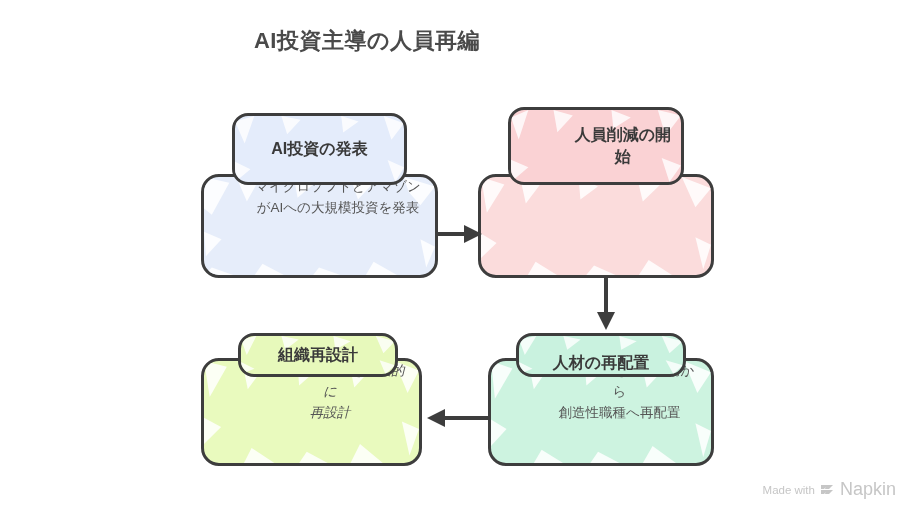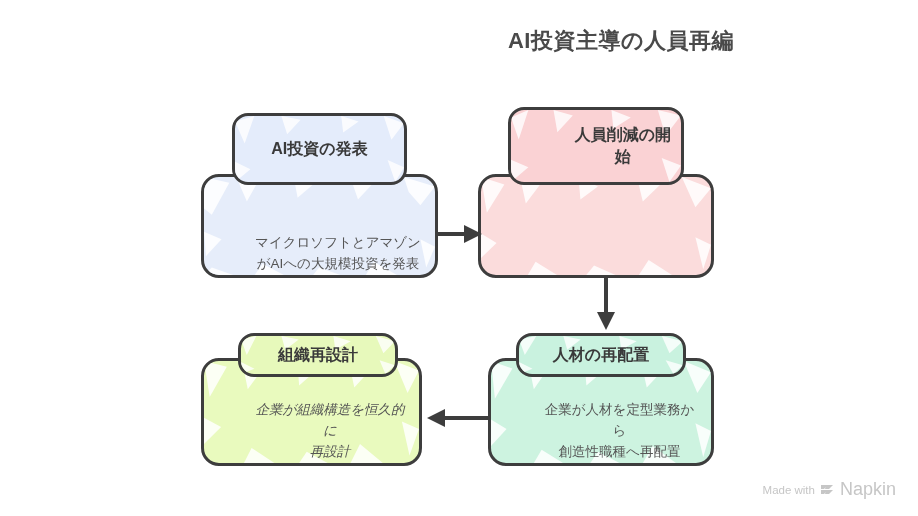--- a/index.html
+++ b/index.html
@@ -9,38 +9,38 @@
     font-family:"Liberation Sans","DejaVu Sans",sans-serif;
     overflow:hidden;
     position:relative;
   }
   #stage{position:absolute;left:0;top:0;width:918px;height:516px;}
 
   
   .title{
     position:absolute;
     left:0;top:26px;width:734px;
-    text-align:right;
+    text-align:center;
     font-size:22px;
     font-weight:bold;
     color:#4a4a4a;
     letter-spacing:.5px;
   }
 
   
   .card{position:absolute;}
 
   .card-body{
     position:absolute;
     border:3.5px solid #3d3d3d;
     border-radius:18px;
     box-sizing:border-box;
     overflow:hidden;
     display:flex;
-    align-items:flex-end;
+    align-items:flex-start;
     justify-content:center;
     padding-left:37px;
   }
   .card-body .tex{
     position:absolute;left:0;top:0;width:100%;height:100%;
     pointer-events:none;
   }
   .body-text{
     position:relative;
     z-index:3;
@@ -77,21 +77,21 @@
     padding:0 10px;
     white-space:pre-line;
   }
 
   
   .fill-blue-body {background:#e6edfa;}
   .fill-blue-head {background:#e4ecfb;}
   .fill-pink-body {background:#fbdcdc;}
   .fill-pink-head {background:#fad2d4;}
   .fill-mint-body {background:#cdf3e0;}
-  .fill-mint-head {background:#c9f2df;}
+  .fill-mint-head {background:#c9f2df;align-items:flex-end;}
   .fill-lime-body {background:#e9fabe;}
   .fill-lime-head {background:#e7f9bb;}
 
   
   .arrow{position:absolute;z-index:6;}
 
   
   .footer{
     position:absolute;
     right:22px;bottom:16px;

